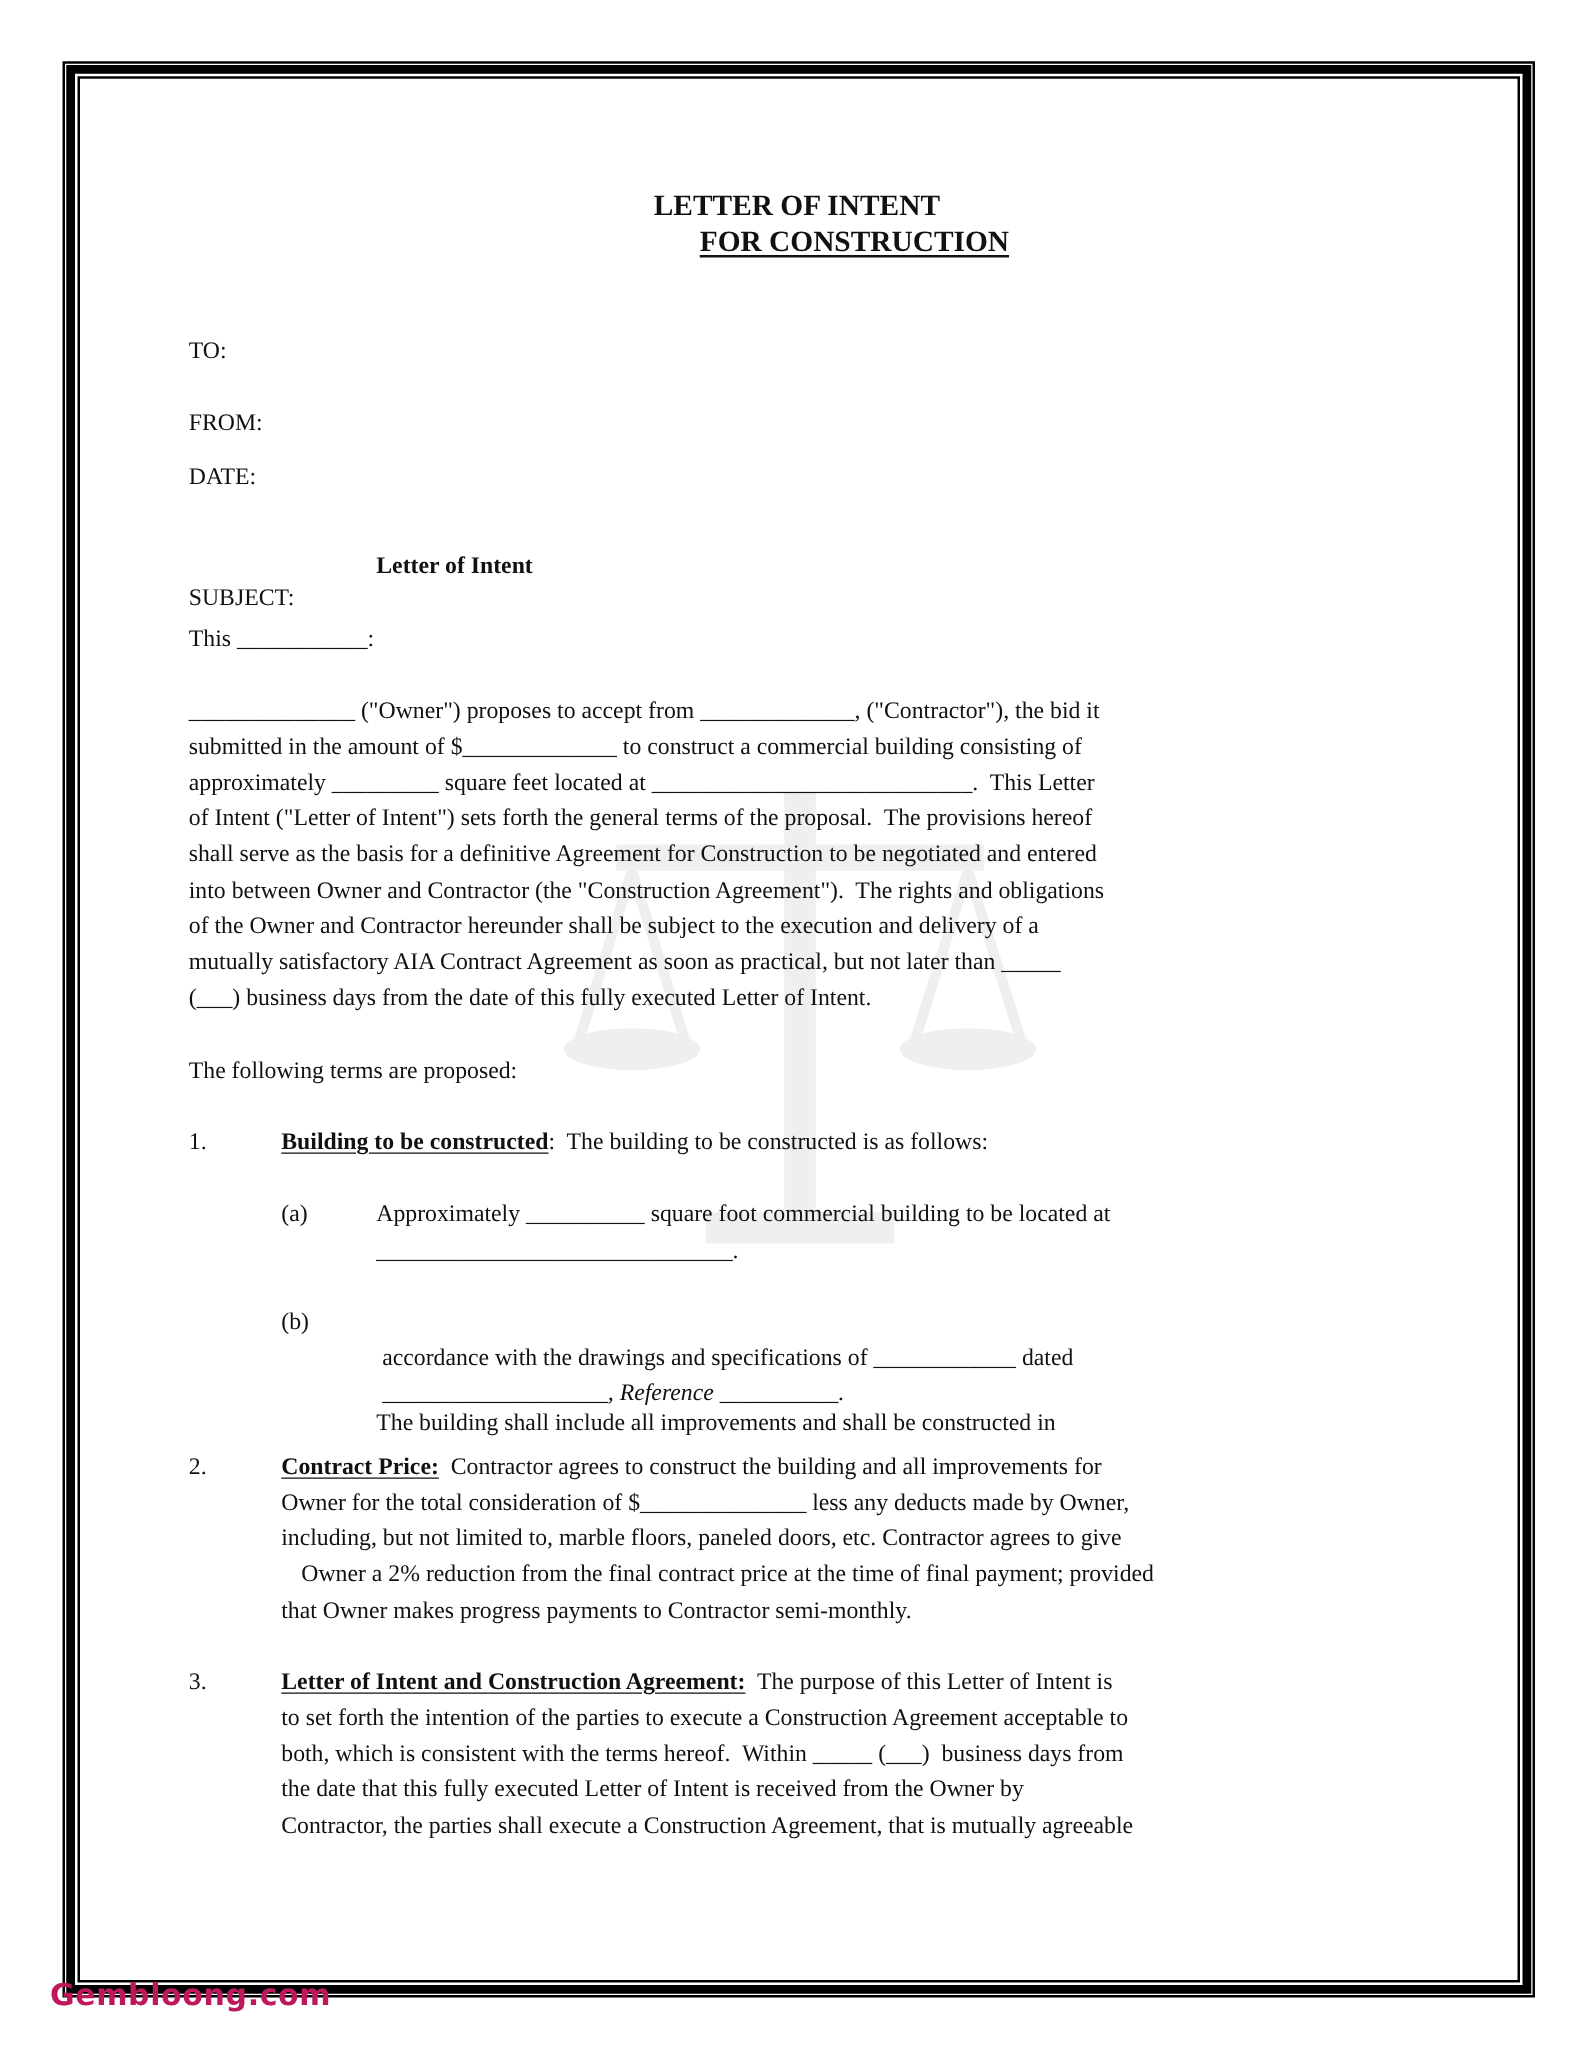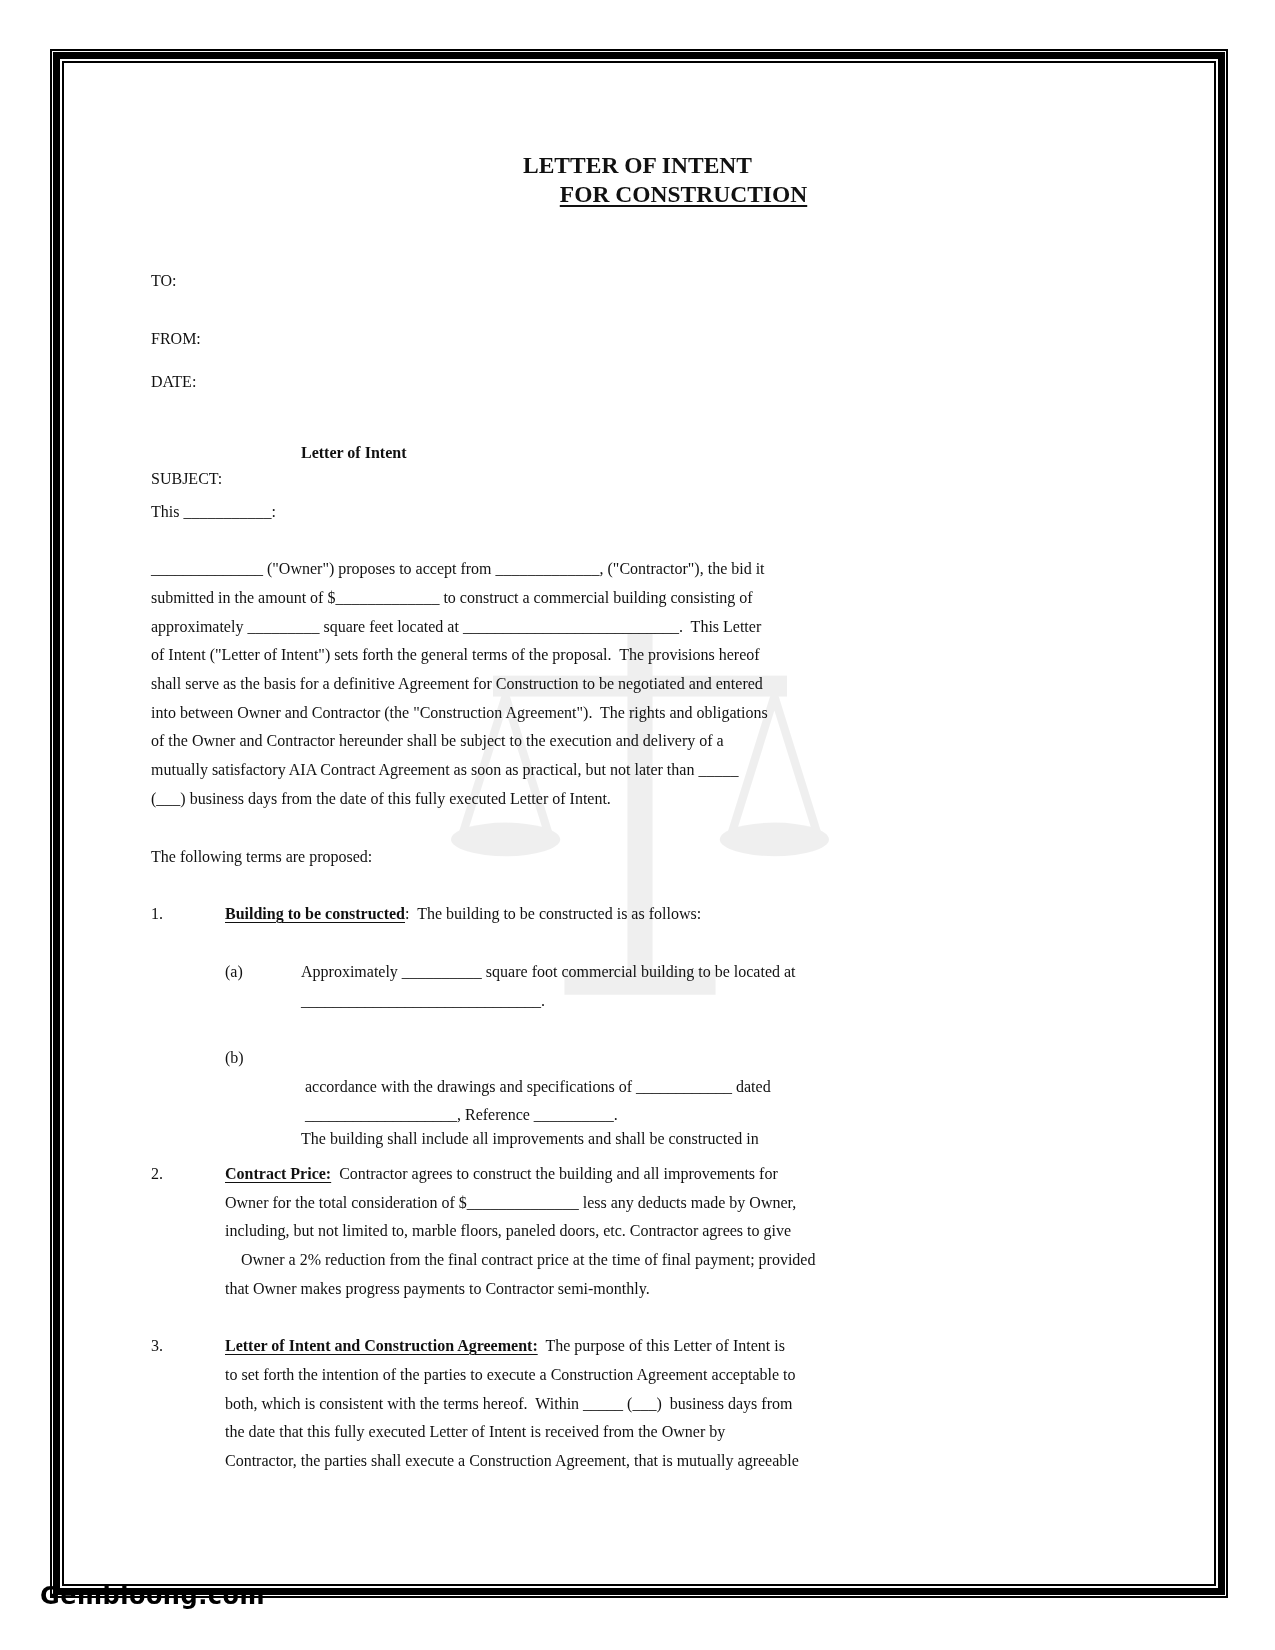--- a/index.html
+++ b/index.html
@@ -5,26 +5,26 @@
   html, body { margin: 0; padding: 0; background: #ffffff; }
   body { width: 1275px; height: 1650px; position: relative; overflow: hidden;
          font-family: "Liberation Serif", "DejaVu Serif", serif; color: #111; }
   .frame-outer { position: absolute; left: 50px; top: 49px; width: 1178px; height: 1549px;
                  border: 2px solid #000; box-sizing: border-box; }
   .frame-thick { position: absolute; left: 53px; top: 52px; width: 1172px; height: 1543px;
                  border: 7px solid #000; box-sizing: border-box; }
   .frame-inner { position: absolute; left: 62px; top: 61px; width: 1154px; height: 1525px;
                  border: 2px solid #000; box-sizing: border-box; }
   .watermark-scale { position: absolute; left: 430px; top: 600px; width: 420px; height: 420px; opacity: 0.06; }
-  .line { position: absolute; font-size: 16px; line-height: 29px; white-space: pre; }
+  .line { position: absolute; font-size: 19px; line-height: 29px; white-space: pre; }
   .title { position: absolute; left: 0; width: 1275px; text-align: center; font-weight: bold; font-size: 23.5px; line-height: 29px; }
   .u { text-decoration: underline; text-underline-offset: 3px; }
   .b { font-weight: bold; }
   .site-mark { position: absolute; left: 40px; top: 1582px; font-family: "DejaVu Sans", sans-serif;
-               font-size: 24px; color: #000000; font-weight: bold; letter-spacing: 0.5px; }
+               font-size: 24px; color: #be185d; font-weight: bold; letter-spacing: 0.5px; }
 </style>
 </head>
 <body>
 
 <div class="frame-outer"></div>
 <div class="frame-thick"></div>
 <div class="frame-inner"></div>
 
 <svg class="watermark-scale" viewBox="0 0 100 100">
   <rect x="47" y="8" width="6" height="82" fill="#000"></rect>
@@ -65,21 +65,21 @@
   <div class="line" style="left:151px; top:899px;">1.</div>
   <div class="line" style="left:225px; top:899px;"><span class="b u">Building to be constructed</span><span>:</span><span>  The building to be constructed is as follows:</span></div>
 
   <div class="line" style="left:225px; top:957px;">(a)</div>
   <div class="line" style="left:301px; top:957px;">Approximately __________ square foot commercial building to be located at</div>
   <div class="line" style="left:301px; top:986px;">______________________________.</div>
 
   <div class="line" style="left:225px; top:1043px;">(b)</div>
   <div class="line" style="left:301px; top:1096px;margin-top:28px;">The building shall include all improvements and shall be constructed in</div>
   <div class="line" style="left:301px; top:1072px;"> accordance with the drawings and specifications of ____________ dated</div>
-  <div class="line" style="left:301px; top:1100px;"> ___________________, Reference __________.</div>
+  <div class="line" style="left:301px; top:1100px;font-style:italic;"> ___________________, Reference __________.</div>
 </div>
 
 <div>
   <div class="line" style="left:151px; top:1159px;">2.</div>
   <div class="line" style="left:225px; top:1159px;"><span class="b u">Contract Price:</span><span>  Contractor agrees to construct the building and all improvements for</span></div>
   <div class="line" style="left:225px; top:1188px;">Owner for the total consideration of $______________ less any deducts made by Owner,</div>
   <div class="line" style="left:225px; top:1216px;">including, but not limited to, marble floors, paneled doors, etc. Contractor agrees to give</div>
   <div class="line" style="left:225px; top:1245px;margin-left:16px;">Owner a 2% reduction from the final contract price at the time of final payment; provided</div>
   <div class="line" style="left:225px; top:1274px;">that Owner makes progress payments to Contractor semi-monthly.</div>
 </div>

